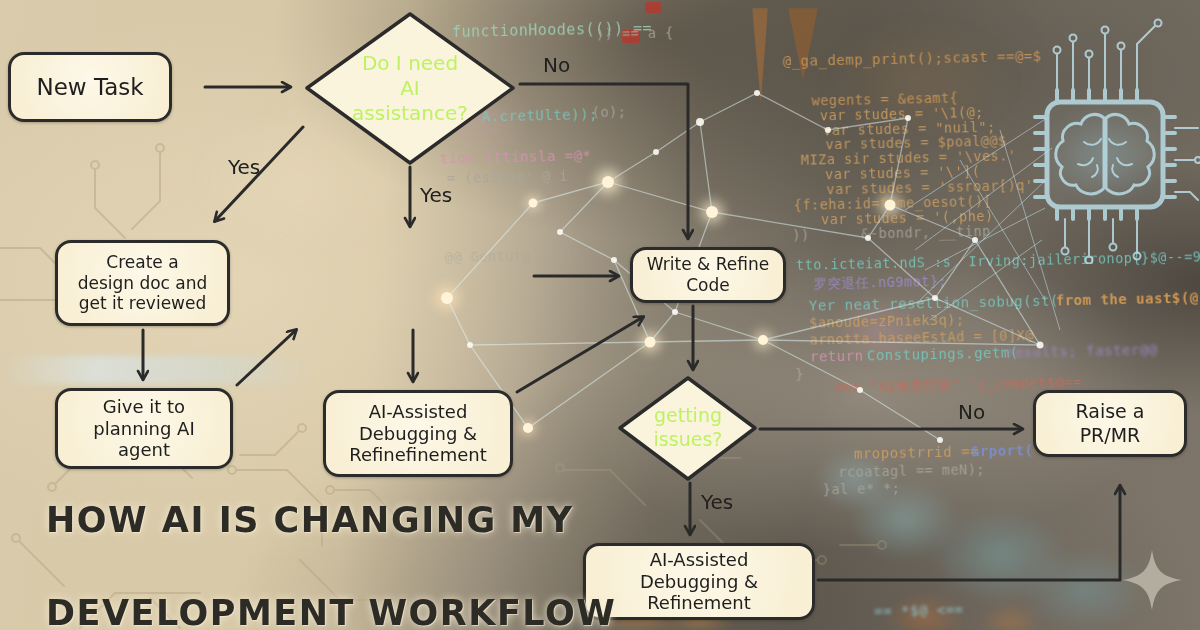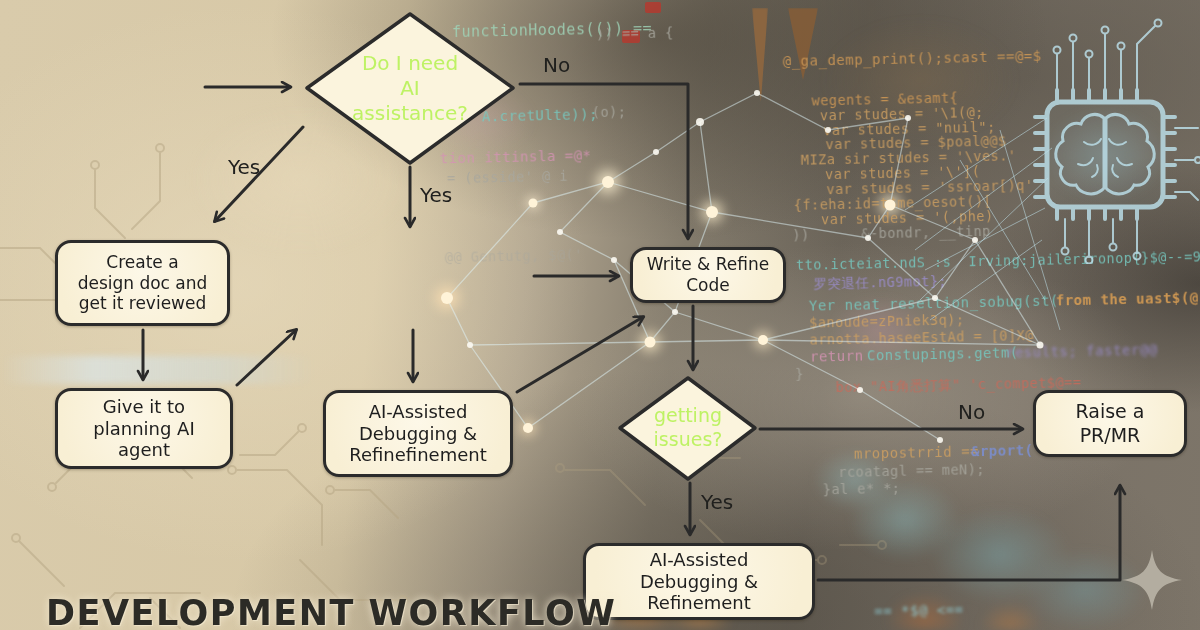--- a/index.html
+++ b/index.html
@@ -308,20 +308,21 @@
       <path d="M760,429 L1022,429" marker-end="url(#ah)"></path>
       <path d="M690,483 L690,534" marker-end="url(#ah)"></path>
       <path d="M818,580 L1120,580 L1120,486" marker-end="url(#ah)"></path>
     </g>
     <g fill="#fbf4dd" stroke="#2b2b2b" stroke-width="3.5" stroke-linejoin="round">
       <polygon points="410,14 513,88 410,163 307,88"></polygon>
       <polygon points="688,378 755,428 688,479 620,428"></polygon>
     </g>
   </svg>
 
+  <div class="fc-box" style="left:8px;top:52px;width:164px;height:70px;font-size:23px">New Task</div>
   <div class="fc-box" style="left:55px;top:240px;width:175px;height:86px;font-size:17px">Create a
 design doc and
 get it reviewed</div>
   <div class="fc-box" style="left:630px;top:247px;width:156px;height:56px;font-size:17px">Write &amp; Refine
 Code</div>
   <div class="fc-box" style="left:55px;top:388px;width:178px;height:81px">Give it to
 planning AI
 agent</div>
   <div class="fc-box" style="left:323px;top:390px;width:190px;height:87px">AI-Assisted
 Debugging &amp;
@@ -337,20 +338,20 @@
 assistance?</div>
   <div class="fc-diamond-label" style="left:628px;top:398px;width:120px;height:60px;font-size:19px">getting
 issues?</div>
 
   <div class="edge-label" style="left:543px;top:53px">No</div>
   <div class="edge-label" style="left:228px;top:155px">Yes</div>
   <div class="edge-label" style="left:420px;top:183px">Yes</div>
   <div class="edge-label" style="left:958px;top:400px">No</div>
   <div class="edge-label" style="left:701px;top:490px">Yes</div>
 
-  <div class="title"><br>
+  <div class="title"><span>HOW AI IS CHANGING MY</span><br>
     <span>DEVELOPMENT WORKFLOW</span></div>
 
   <svg class="sparkle" viewBox="0 0 64 64">
     <path d="M32 2 C35 22 42 29 62 32 C42 35 35 42 32 62 C29 42 22 35 2 32 C22 29 29 22 32 2 Z" fill="#b7b1a4"></path>
   </svg>
 
 </div>
 
 </body></html>

